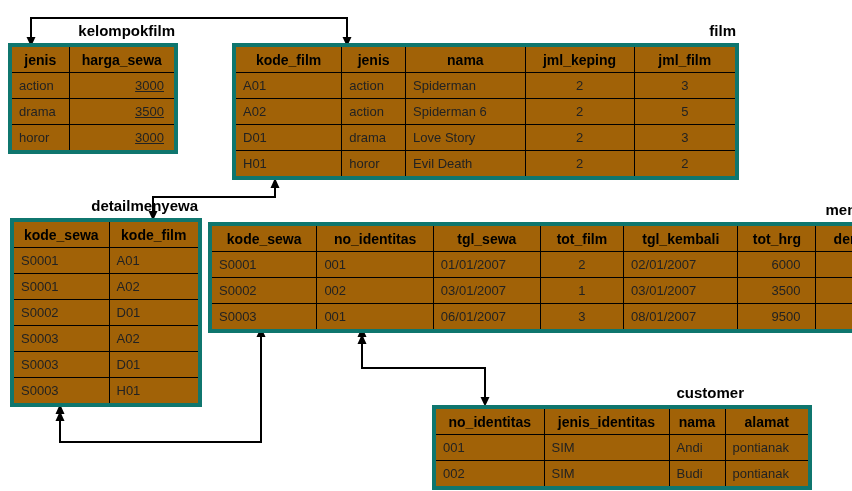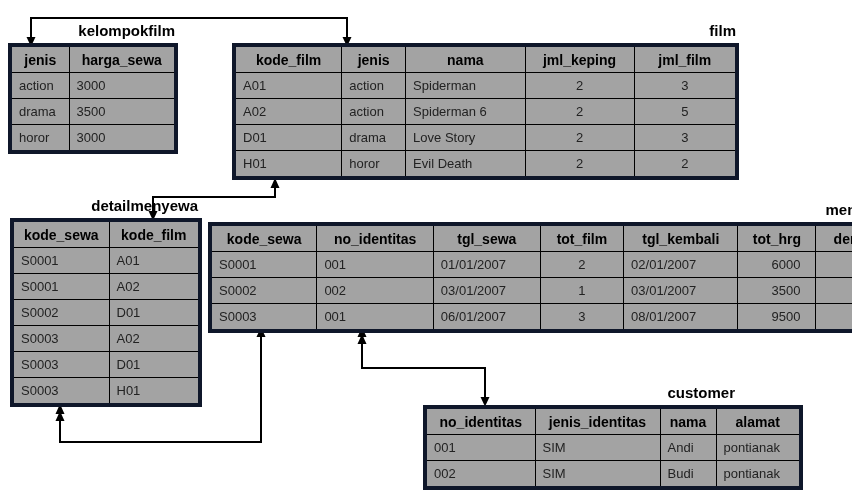--- a/index.html
+++ b/index.html
@@ -28,22 +28,22 @@
     color: #000;
     white-space: nowrap;
   }
   .title-left  { text-align: right; }
   .title-right { text-align: right; padding-right: 3px; }
   .title-right-pad { text-align: right; padding-right: 12px; }
   table {
     border-collapse: collapse;
     table-layout: fixed;
     width: 100%;
-    border: 4px solid #0f172a;
-    background: #a3a3a3;
+    border: 4px solid #0f766e;
+    background: #a16207;
   }
   th, td {
     border: 1px solid #000;
     height: 25px;
     padding: 0 7px;
     white-space: nowrap;
     overflow: hidden;
     vertical-align: middle;
   }
   th {
@@ -56,23 +56,23 @@
   td {
     font-size: 13px;
     color: #222;
     text-align: left;
   }
   
   #wrap-kelompokfilm  { left: 8px;   top: 43px;  width: 170px; }
   #wrap-film          { left: 232px; top: 43px;  width: 507px; }
   #wrap-detailmenyewa { left: 10px;  top: 218px; width: 188px; }
   #wrap-menyewa       { left: 208px; top: 222px; width: 688px; }
-  #wrap-customer      { left: 423px; top: 405px; width: 324px; }
+  #wrap-customer      { left: 432px; top: 405px; width: 324px; }
   
-  #wrap-kelompokfilm td:nth-child(2) { text-align: left; padding-right: 10px; }
+  #wrap-kelompokfilm td:nth-child(2) { text-align: right; padding-right: 10px; text-decoration: underline; }
   #wrap-film td:nth-child(4), #wrap-film td:nth-child(5) { text-align: center; }
   #wrap-menyewa td:nth-child(4) { text-align: center; }
   #wrap-menyewa td:nth-child(6), #wrap-menyewa td:nth-child(7) { text-align: center; padding-right: 9px; padding-left: 27px; }
 </style>
 </head>
 <body>
 
 <div class="canvas">
 
   <svg class="connectors" viewBox="0 0 852 491" xmlns="http://www.w3.org/2000/svg">

